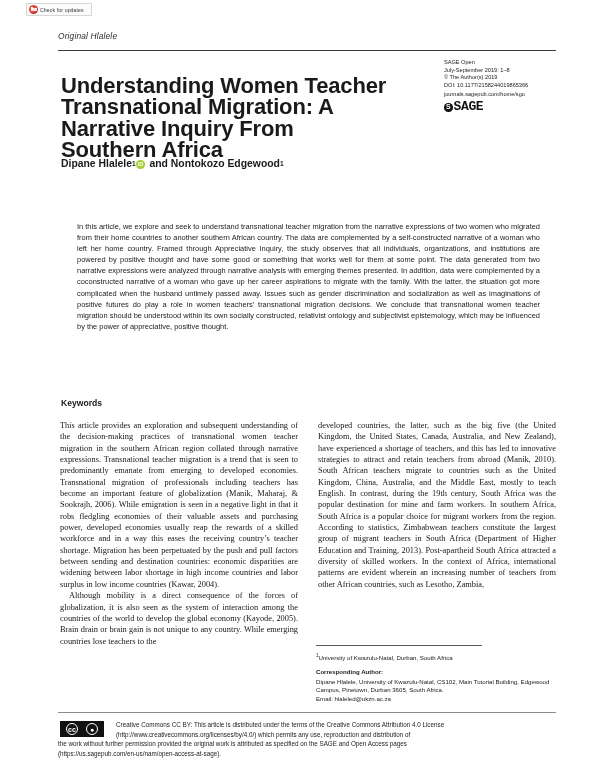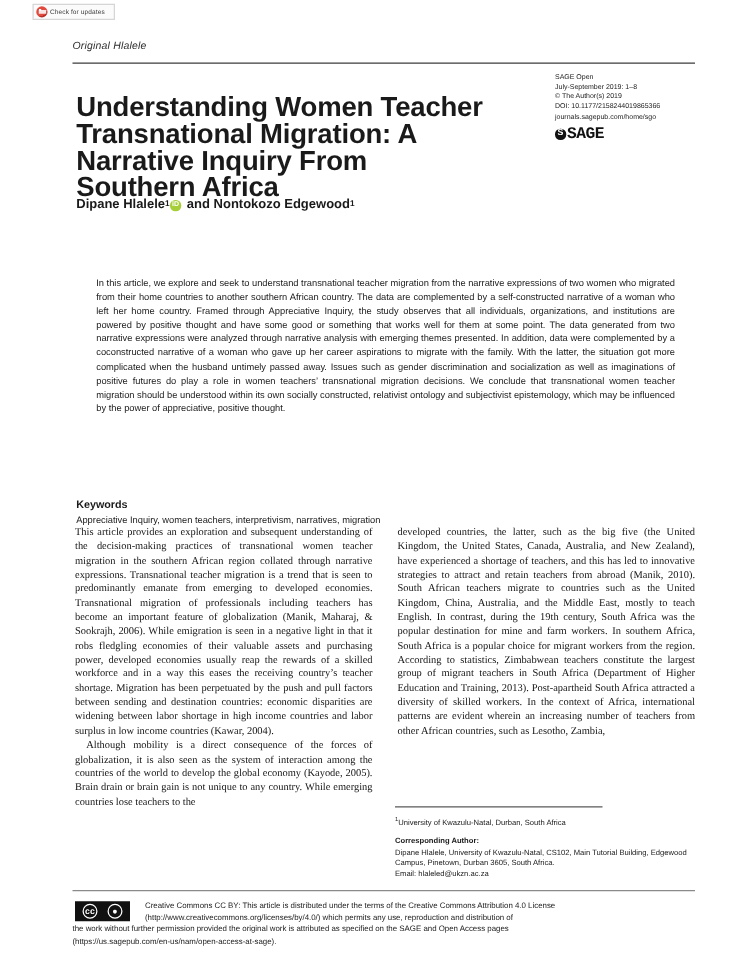--- a/index.html
+++ b/index.html
@@ -372,21 +372,20 @@
       <span>Nontokozo Edgewood</span>
       <sup>1</sup>
   </div>
 
   <section class="abstract">
     <p>In this article, we explore and seek to understand transnational teacher migration from the narrative expressions of two women who migrated from their home countries to another southern African country. The data are complemented by a self-constructed narrative of a woman who left her home country. Framed through Appreciative Inquiry, the study observes that all individuals, organizations, and institutions are powered by positive thought and have some good or something that works well for them at some point. The data generated from two narrative expressions were analyzed through narrative analysis with emerging themes presented. In addition, data were complemented by a coconstructed narrative of a woman who gave up her career aspirations to migrate with the family. With the latter, the situation got more complicated when the husband untimely passed away. Issues such as gender discrimination and socialization as well as imaginations of positive futures do play a role in women teachers’ transnational migration decisions. We conclude that transnational women teacher migration should be understood within its own socially constructed, relativist ontology and subjectivist epistemology, which may be influenced by the power of appreciative, positive thought.</p>
   </section>
 
   <section class="keywords">
     <div class="sec-head">Keywords</div>
-    <p>Appreciative Inquiry, women teachers, interpretivism, narratives, migration</p>
   </section>
 
   <div class="columns">
     <div class="col col-left">
       <p class="body-p">This article provides an exploration and subsequent understanding of the decision-making practices of transnational women teacher migration in the southern African region collated through narrative expressions. Transnational teacher migration is a trend that is seen to predominantly emanate from emerging to developed economies. Transnational migration of professionals including teachers has become an important feature of globalization (Manik, Maharaj, &amp; Sookrajh, 2006). While emigration is seen in a negative light in that it robs fledgling economies of their valuable assets and purchasing power, developed economies usually reap the rewards of a skilled workforce and in a way this eases the receiving country’s teacher shortage. Migration has been perpetuated by the push and pull factors between sending and destination countries: economic disparities are widening between labor shortage in high income countries and labor surplus in low income countries (Kawar, 2004).</p>
       <p class="body-p">Although mobility is a direct consequence of the forces of globalization, it is also seen as the system of interaction among the countries of the world to develop the global economy (Kayode, 2005). Brain drain or brain gain is not unique to any country. While emerging countries lose teachers to the</p>
     </div>
     <div class="col col-right">
       <p class="body-p">developed countries, the latter, such as the big five (the United Kingdom, the United States, Canada, Australia, and New Zealand), have experienced a shortage of teachers, and this has led to innovative strategies to attract and retain teachers from abroad (Manik, 2010). South African teachers migrate to countries such as the United Kingdom, China, Australia, and the Middle East, mostly to teach English. In contrast, during the 19th century, South Africa was the popular destination for mine and farm workers. In southern Africa, South Africa is a popular choice for migrant workers from the region. According to statistics, Zimbabwean teachers constitute the largest group of migrant teachers in South Africa (Department of Higher Education and Training, 2013). Post-apartheid South Africa attracted a diversity of skilled workers. In the context of Africa, international patterns are evident wherein an increasing number of teachers from other African countries, such as Lesotho, Zambia,</p>
     </div>

